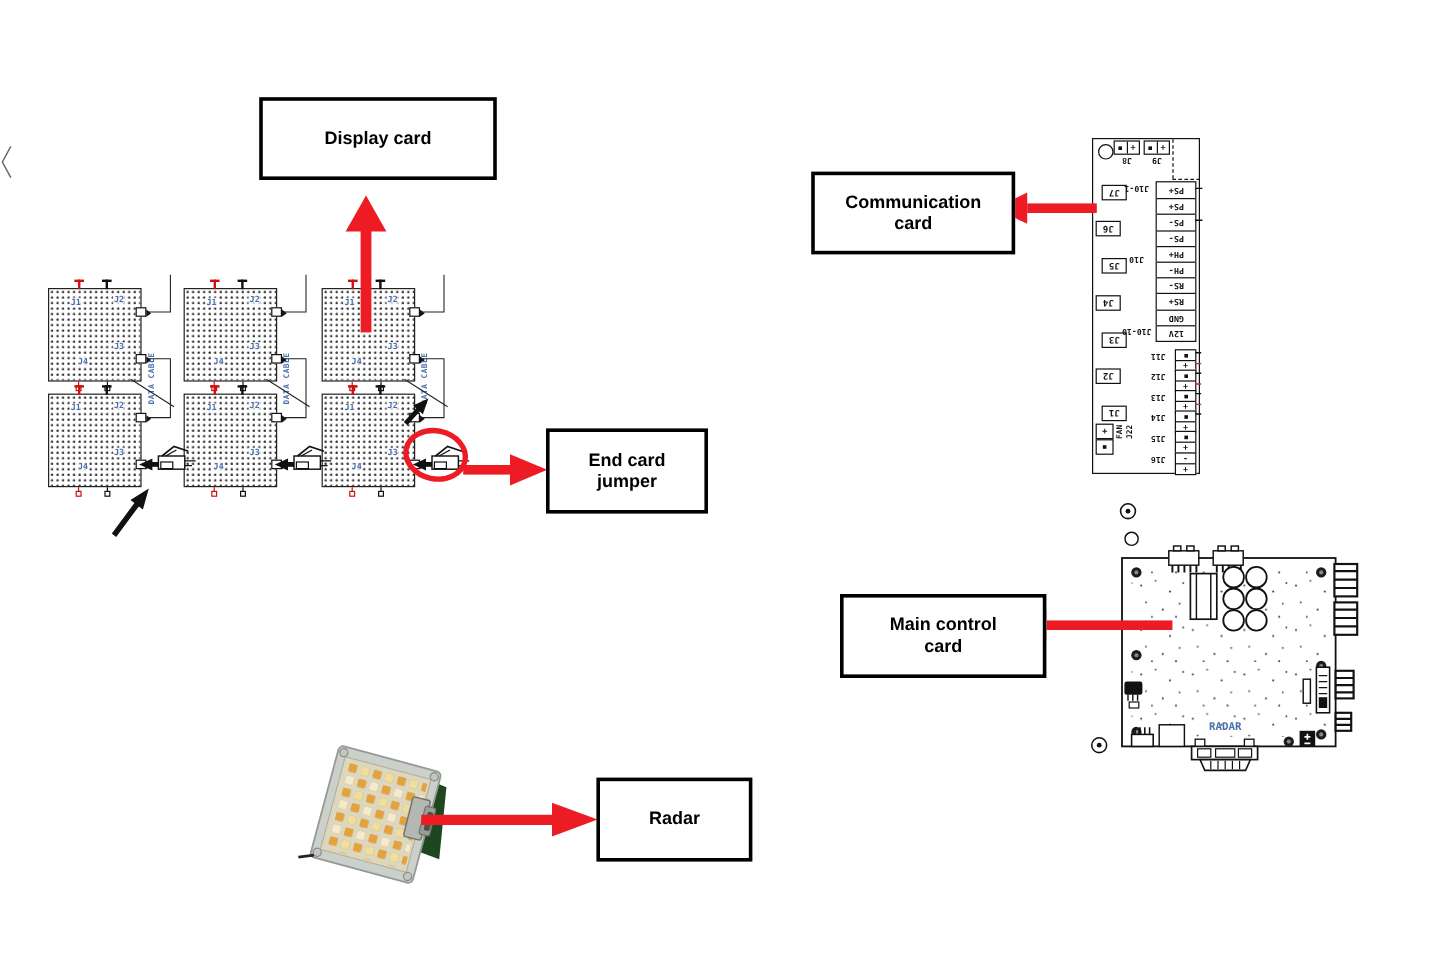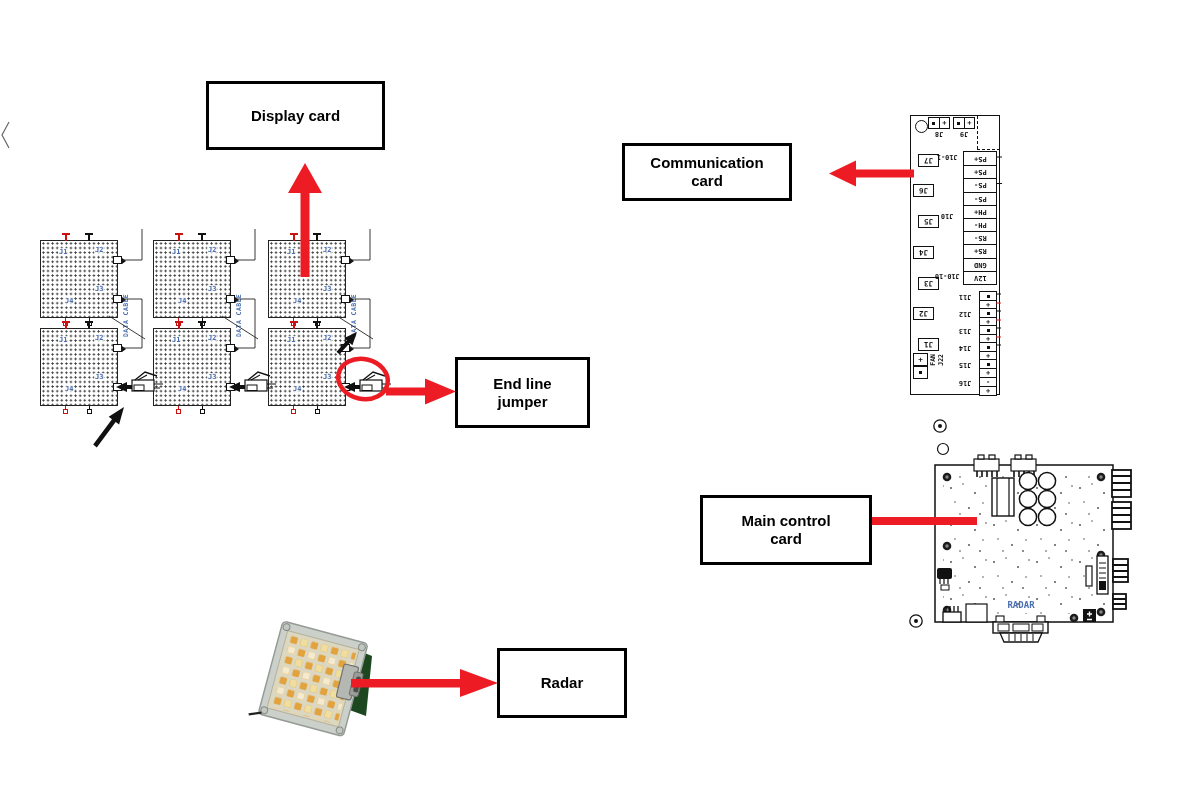--- a/index.html
+++ b/index.html
@@ -265,29 +265,29 @@
       <div class="pcell">+</div>
     </div>
     <div class="jplab" style="top:245px"><span class="r180">J15</span></div>
     <div class="jpair" style="top:261px">
       <div class="pcell">-</div>
       <div class="pcell">+</div>
     </div>
     <div class="jplab" style="top:263px"><span class="r180">J16</span></div>
   </div>
 
-  <div class="callout" style="left:206px;top:81px;width:179px;height:69px">
+  <div class="callout" style="left:216px;top:81px;width:198px;height:69px">
     <span>Display card</span>
   </div>
-  <div class="callout" style="left:622px;top:143px;width:170px;height:58px">
+  <div class="callout" style="left:676px;top:143px;width:170px;height:69px">
     <span>Communication</span>
     <span>card</span>
   </div>
   <div class="callout" style="left:455px;top:357px;width:135px;height:71px">
-    <span>End line</span>
+    <span>End card</span>
     <span>jumper</span>
   </div>
   <div class="callout" style="left:700px;top:495px;width:172px;height:70px">
     <span>Main control</span>
     <span>card</span>
   </div>
   <div class="callout" style="left:497px;top:648px;width:130px;height:70px">
     <span>Radar</span>
   </div>
 

